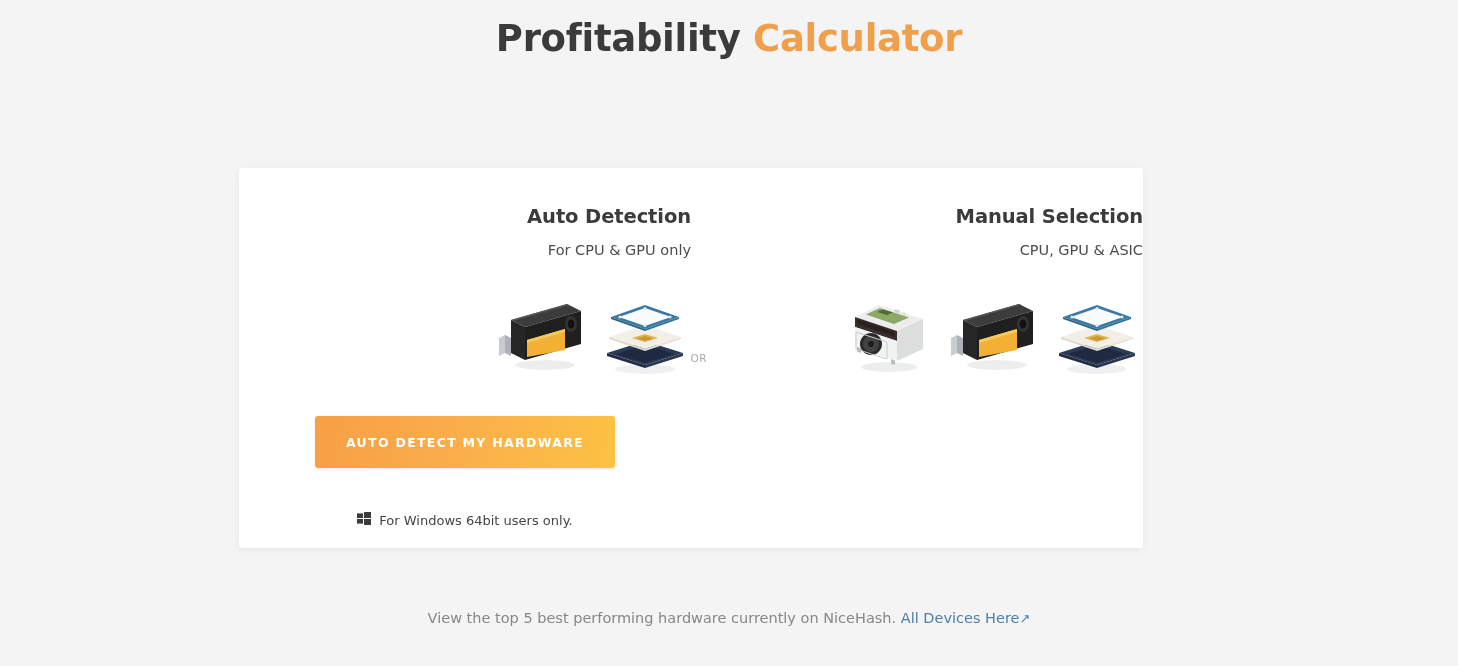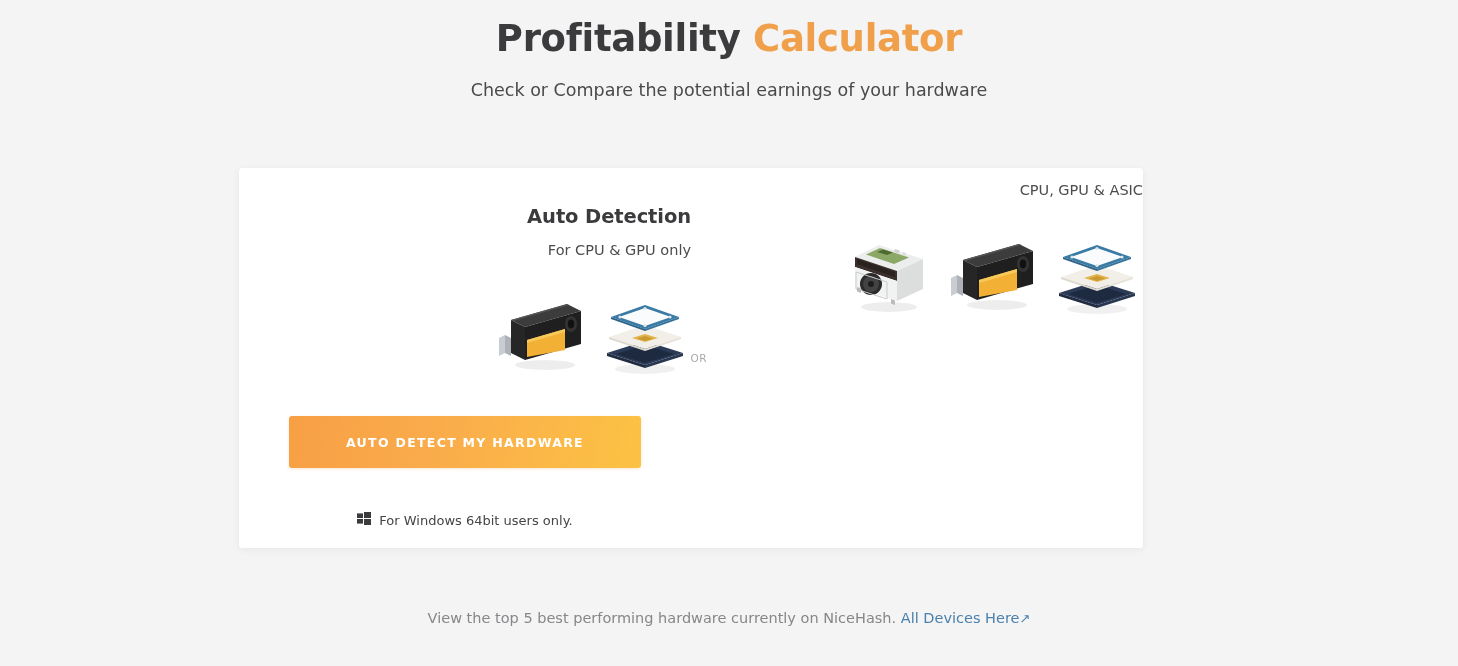--- a/index.html
+++ b/index.html
@@ -112,21 +112,21 @@
   .btn-wrap {
     position: absolute;
     bottom: 0;
     left: 0;
     right: 0;
     display: flex;
     flex-direction: column;
     align-items: center;
   }
   .btn {
-    width: 352px;
+    width: 300px;
     height: 52px;
     border: none;
     border-radius: 3px;
     font-family: inherit;
     font-size: 12.5px;
     font-weight: bold;
     letter-spacing: 1.3px;
     cursor: pointer;
     display: flex;
     align-items: center;
@@ -178,21 +178,20 @@
   .footer-link .arrow { font-size: 13px; }
 </style>
 </head>
 <body>
 
 <div class="page-header">
   <h1 class="page-title">
     <span>Profitability</span>
     <span class="accent">Calculator</span>
   </h1>
-  <p class="page-subtitle">Check or Compare the potential earnings of your hardware</p>
 </div>
 
 <div class="card">
 
   <div class="panel">
     <div class="panel-title">Auto Detection</div>
     <div class="panel-subtitle">For CPU &amp; GPU only</div>
 
     <div class="hw-row">
 
@@ -263,20 +262,21 @@
     </div>
   </div>
 
   <div class="divider">
     <div class="divider-line"></div>
     <div class="divider-or">OR</div>
     <div class="divider-line"></div>
   </div>
 
   <div class="panel">
+    <div class="panel-title">Manual Selection</div>
     <div class="panel-subtitle">CPU, GPU &amp; ASIC</div>
 
     <div class="hw-row">
 
       <span class="hw-item">
         <svg width="84" height="78" viewBox="0 0 84 78">
           <ellipse cx="42" cy="70" rx="28" ry="5" fill="#000" opacity="0.07"></ellipse>
 
           <path d="M32 8 L76 22 L50 34 L8 20 Z" fill="#eceded"></path>
 

